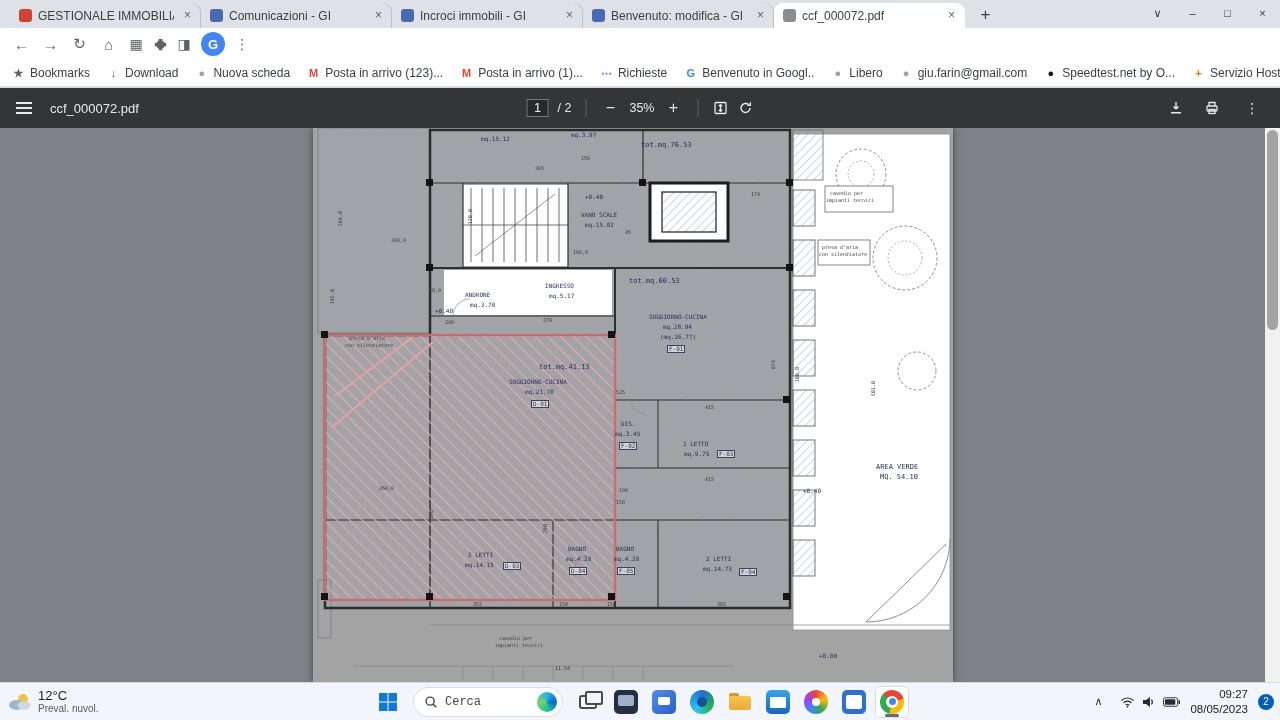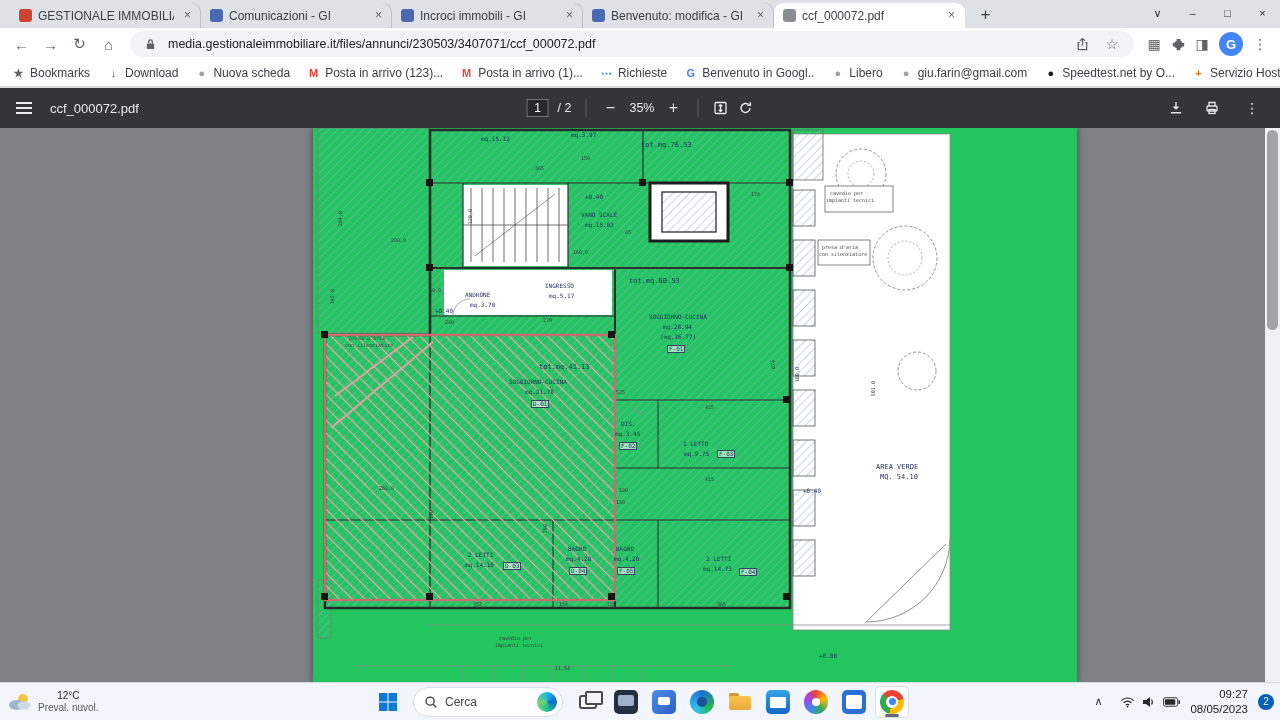--- a/index.html
+++ b/index.html
@@ -49,44 +49,44 @@
   .pdftitle { font-size:13px; }
   .pdf-center { position:absolute; left:50%; transform:translateX(-50%); display:flex; align-items:center; gap:9px; font-size:12.5px; }
   .pagebox { width:22px; height:18px; border:1px solid #75777a; background:#26292b; text-align:center; line-height:16px; font-size:12px; color:#fff; }
   .zbtn { width:20px; height:22px; display:flex; align-items:center; justify-content:center; font-size:16px; }
   .vdiv { width:1px; height:18px; background:#5c5f62; margin:0 5px; }
   .pdf-right { margin-left:auto; display:flex; align-items:center; gap:20px; }
   .pdficon { display:flex; align-items:center; justify-content:center; }
 
   
   .viewer { position:relative; height:554px; background:#7e8287; overflow:hidden; }
-  .page { position:absolute; left:313px; top:0; width:764px; height:554px; background:#22c55e;
+  .page { position:absolute; left:313px; top:0; width:640px; height:554px; background:#a3a3a3;
           box-shadow:0 0 7px rgba(0,0,0,.5); }
   .plan-svg { position:absolute; left:0; top:0; }
   #plan-labels { position:absolute; inset:0; pointer-events:none; }
   .plabel { position:absolute; font-family:"DejaVu Sans Mono", monospace; color:#1f2c5e; line-height:1.05; white-space:nowrap; }
   .plabel.dim { color:#3d3d3d; }
   .plabel.boxed { border:1px solid #39425f; padding:0 1px; background:rgba(255,255,255,.55); }
   .plabel.rot { transform:rotate(-90deg); transform-origin:center; }
   .scrollbar { position:absolute; right:0; top:0; width:15px; height:100%; background:#f1f1f1; }
   .thumb { position:absolute; left:2px; right:2px; top:2px; height:200px; background:#a4a4a4; border-radius:6px; }
 
   
   .taskbar { height:38px; background:#f2f6fc; border-top:1px solid #d5dae1; position:relative; display:flex; align-items:center; }
   .weather { position:absolute; left:8px; display:flex; align-items:center; gap:6px; }
-  .wtemp { font-size:10px; color:#1b1b1b; line-height:1.2;text-align:center; }
+  .wtemp { font-size:13px; color:#1b1b1b; line-height:1.2; }
   .wdesc { font-size:10px; color:#5a5a5a; line-height:1.2; }
   .tb-center { margin:0 auto; display:flex; align-items:center; gap:4px; }
   .tb-btn { width:34px; height:32px; border-radius:5px; display:flex; align-items:center; justify-content:center; position:relative; }
   .tb-btn.active-app { background:rgba(255,255,255,.9); box-shadow:inset 0 0 0 1px #d8dde3; }
   .tb-btn.active-app::after { content:''; position:absolute; bottom:1px; left:50%; transform:translateX(-50%);
                               width:14px; height:3px; border-radius:2px; background:#5f6b7a; }
   .search-pill { height:30px; width:150px; background:#fff; border:1px solid #d8dde3; border-radius:16px;
                  display:flex; align-items:center; gap:7px; padding:0 5px 0 10px; margin:0 4px; }
-  .search-pill .stxt { font-size:12px; color:#444; }
+  .search-pill .stxt { font-size:12px; color:#444;font-family:Liberation Mono, monospace; }
   .bing { width:20px; height:20px; border-radius:50%; margin-left:auto;
           background:conic-gradient(#1db8e8, #1069c9, #27c48e, #7ad26a, #1db8e8); }
   .ico { width:24px; height:24px; border-radius:5px; display:block; position:relative; }
   .tvA { width:18px; height:14px; border:2px solid #4a4a4a; border-radius:3px; background:#fff; }
   .tvA::after { content:''; position:absolute; left:4px; top:-6px; width:14px; height:10px; border:2px solid #4a4a4a;
                 border-radius:2px; background:#f2f6fc; }
   .monA { background:#243042; }
   .monA::after { content:''; position:absolute; left:4px; top:5px; width:16px; height:11px; background:#9fb0c8; border-radius:2px; }
   .chatA { background:linear-gradient(135deg,#4e8de8,#2b5fc7); }
   .chatA::after { content:''; position:absolute; left:6px; top:7px; width:12px; height:8px; background:#fff; border-radius:2px; }
@@ -148,36 +148,20 @@
     <div class="wc">□</div>
     <div class="wc">×</div>
   </div>
 </div>
 
 <div class="navbar">
   <div class="navbtn">←</div>
   <div class="navbtn">→</div>
   <div class="navbtn">↻</div>
   <div class="navbtn">⌂</div>
-  <div class="omnibox">
-    <span class="omni-ic">
-      <svg width="11" height="13" viewBox="0 0 12 14">
-          <rect x="2" y="6" width="8" height="6" rx="1" fill="#5f6368"></rect>
-          <path d="M4 6V4a2 2 0 0 1 4 0v2" fill="none" stroke="#5f6368" stroke-width="1.4"></path>
-        </svg>
-    </span>
-    <span class="url">media.gestionaleimmobiliare.it/files/annunci/230503/3407071/ccf_000072.pdf</span>
-    <span class="omni-ic">
-      <svg width="15" height="15" viewBox="0 0 16 16" fill="none" stroke="#5f6368" stroke-width="1.3">
-          <path d="M5 6H3.5v7.5h9V6H11"></path>
-          <path d="M8 1.5V9M8 1.5L5.5 4M8 1.5L10.5 4"></path>
-        </svg>
-    </span>
-    <span class="glyphbtn">☆</span>
-  </div>
   <span class="glyphbtn">▦</span>
   <span class="omni-ic">
     <svg width="15" height="15" viewBox="0 0 16 16" fill="#5f6368">
         <path d="M6 2h4v2.2c1 0 1.8.8 1.8 1.8H14v4h-2.2c0 1-.8 1.8-1.8 1.8V14H6v-2.2c-1 0-1.8-.8-1.8-1.8H2V6h2.2C4.2 5 5 4.2 6 4.2z"></path>
       </svg>
   </span>
   <span class="glyphbtn">◨</span>
   <div class="avatar">G</div>
   <span class="glyphbtn">⋮</span>
 </div>

